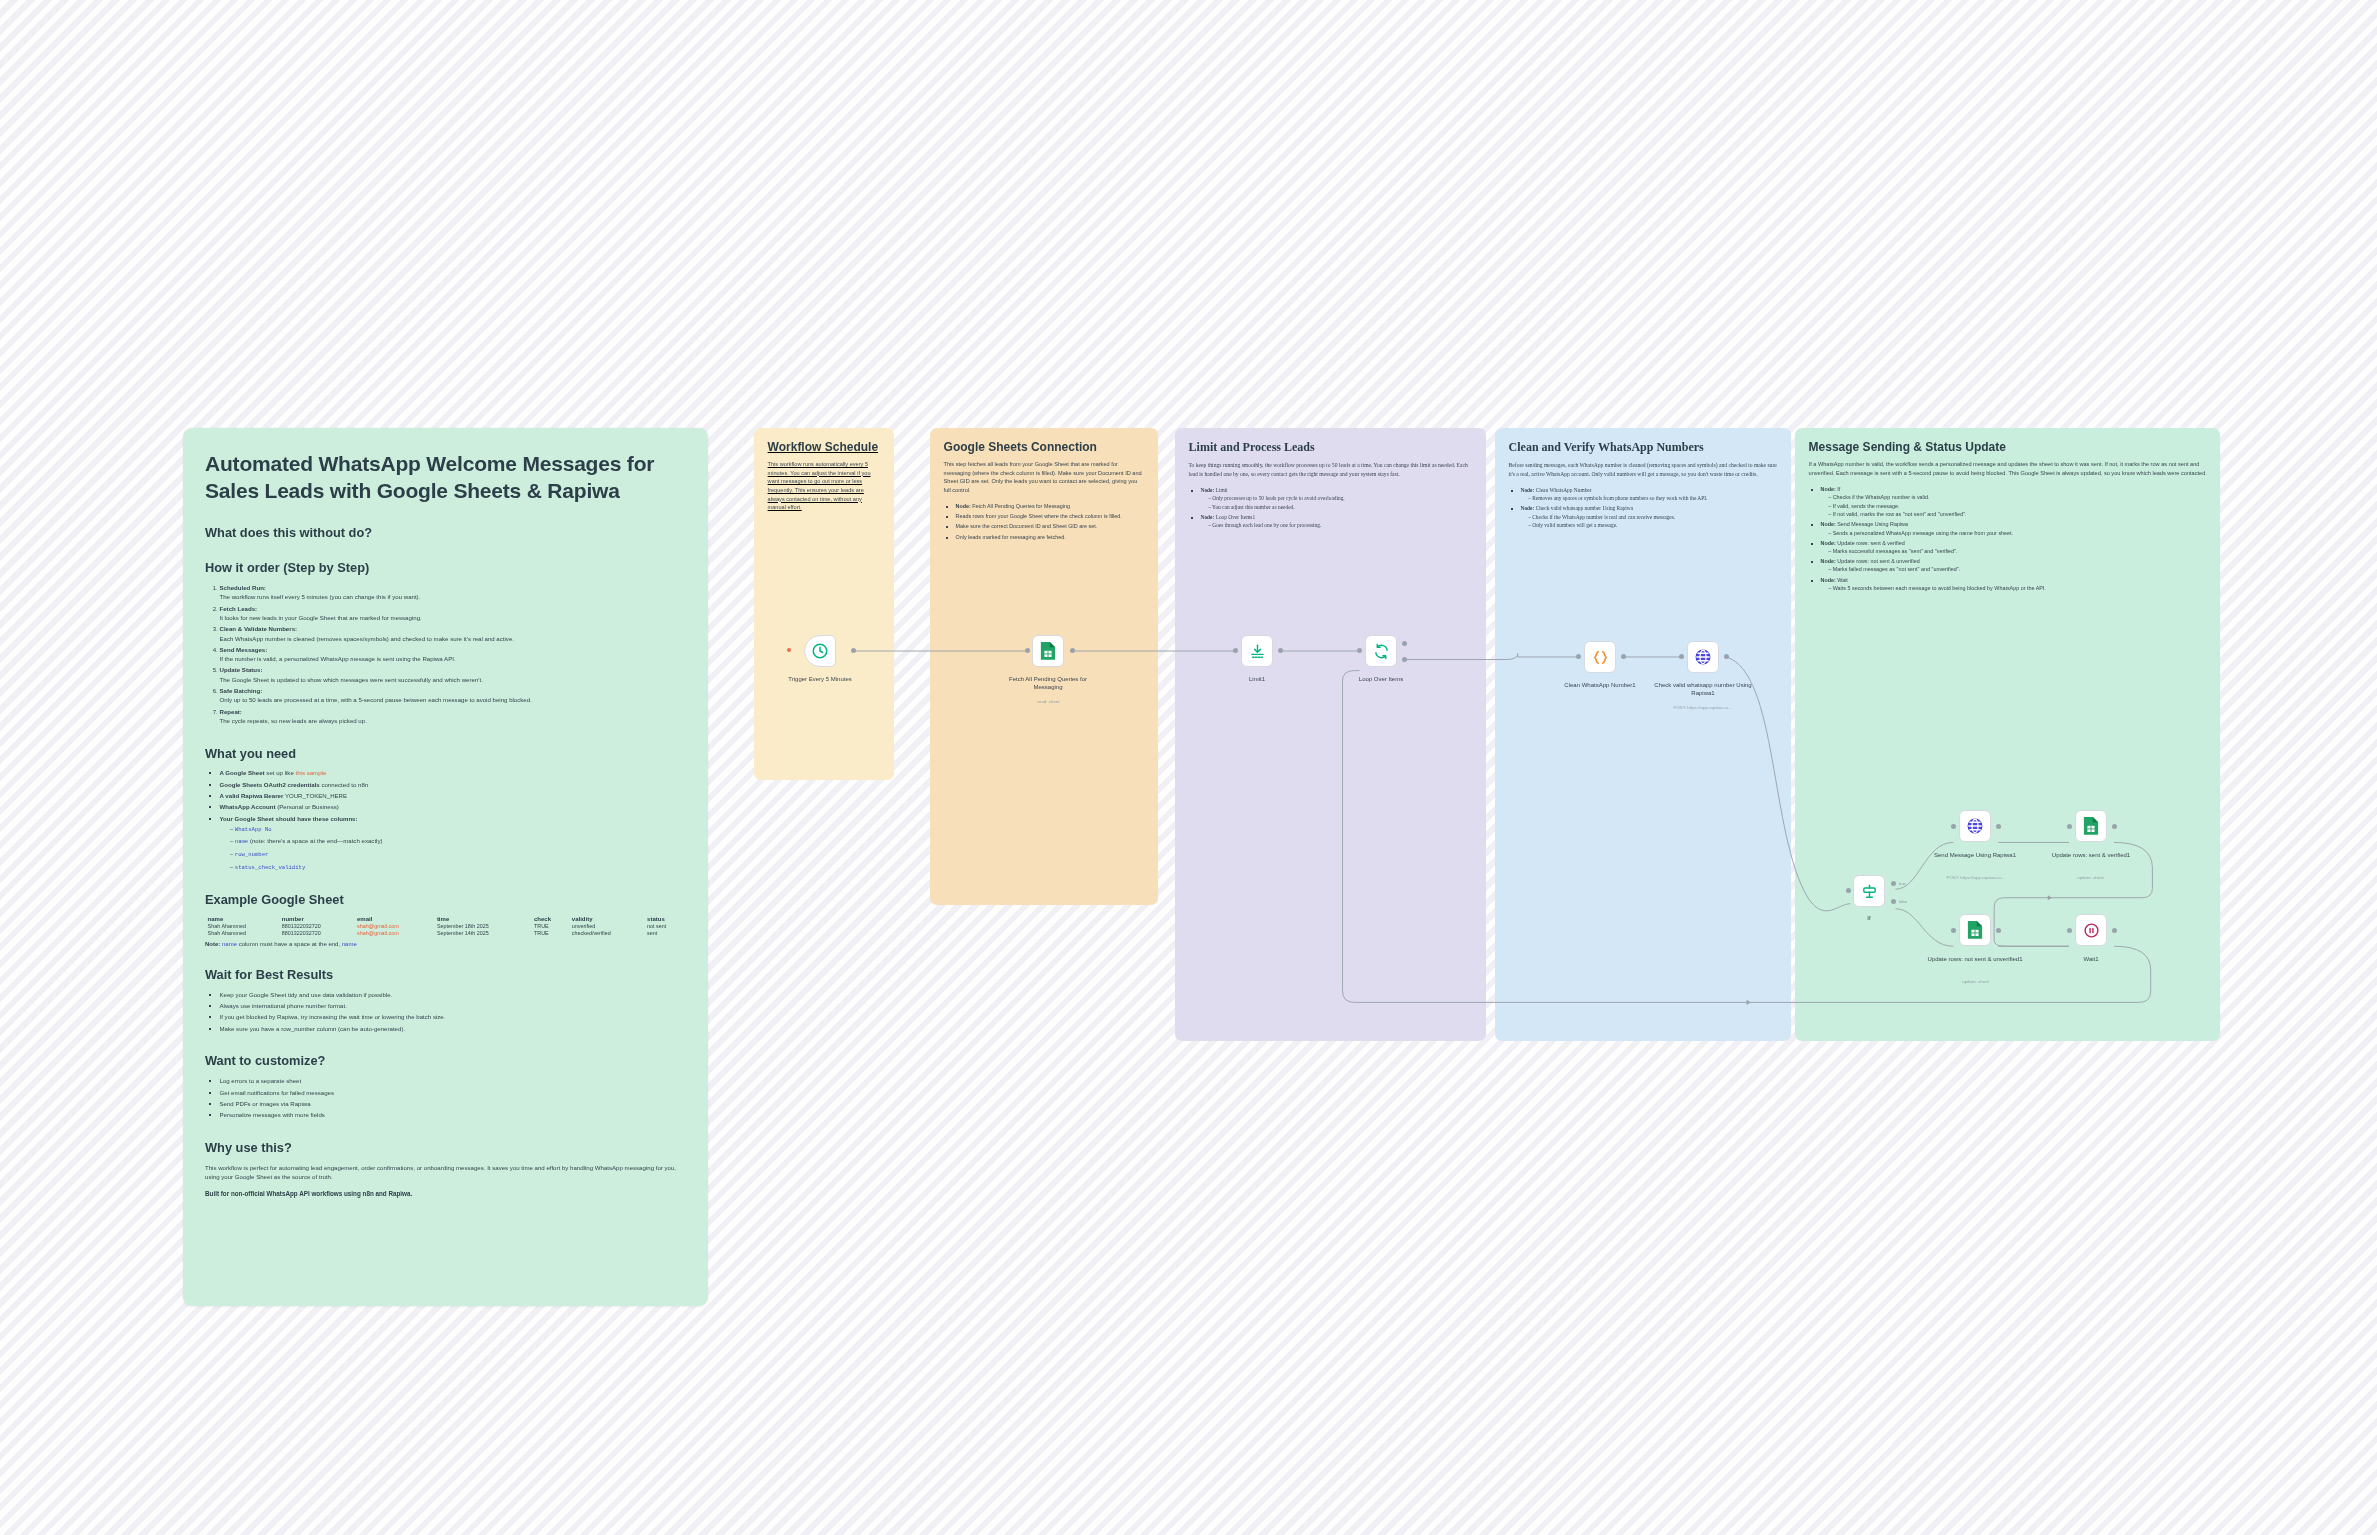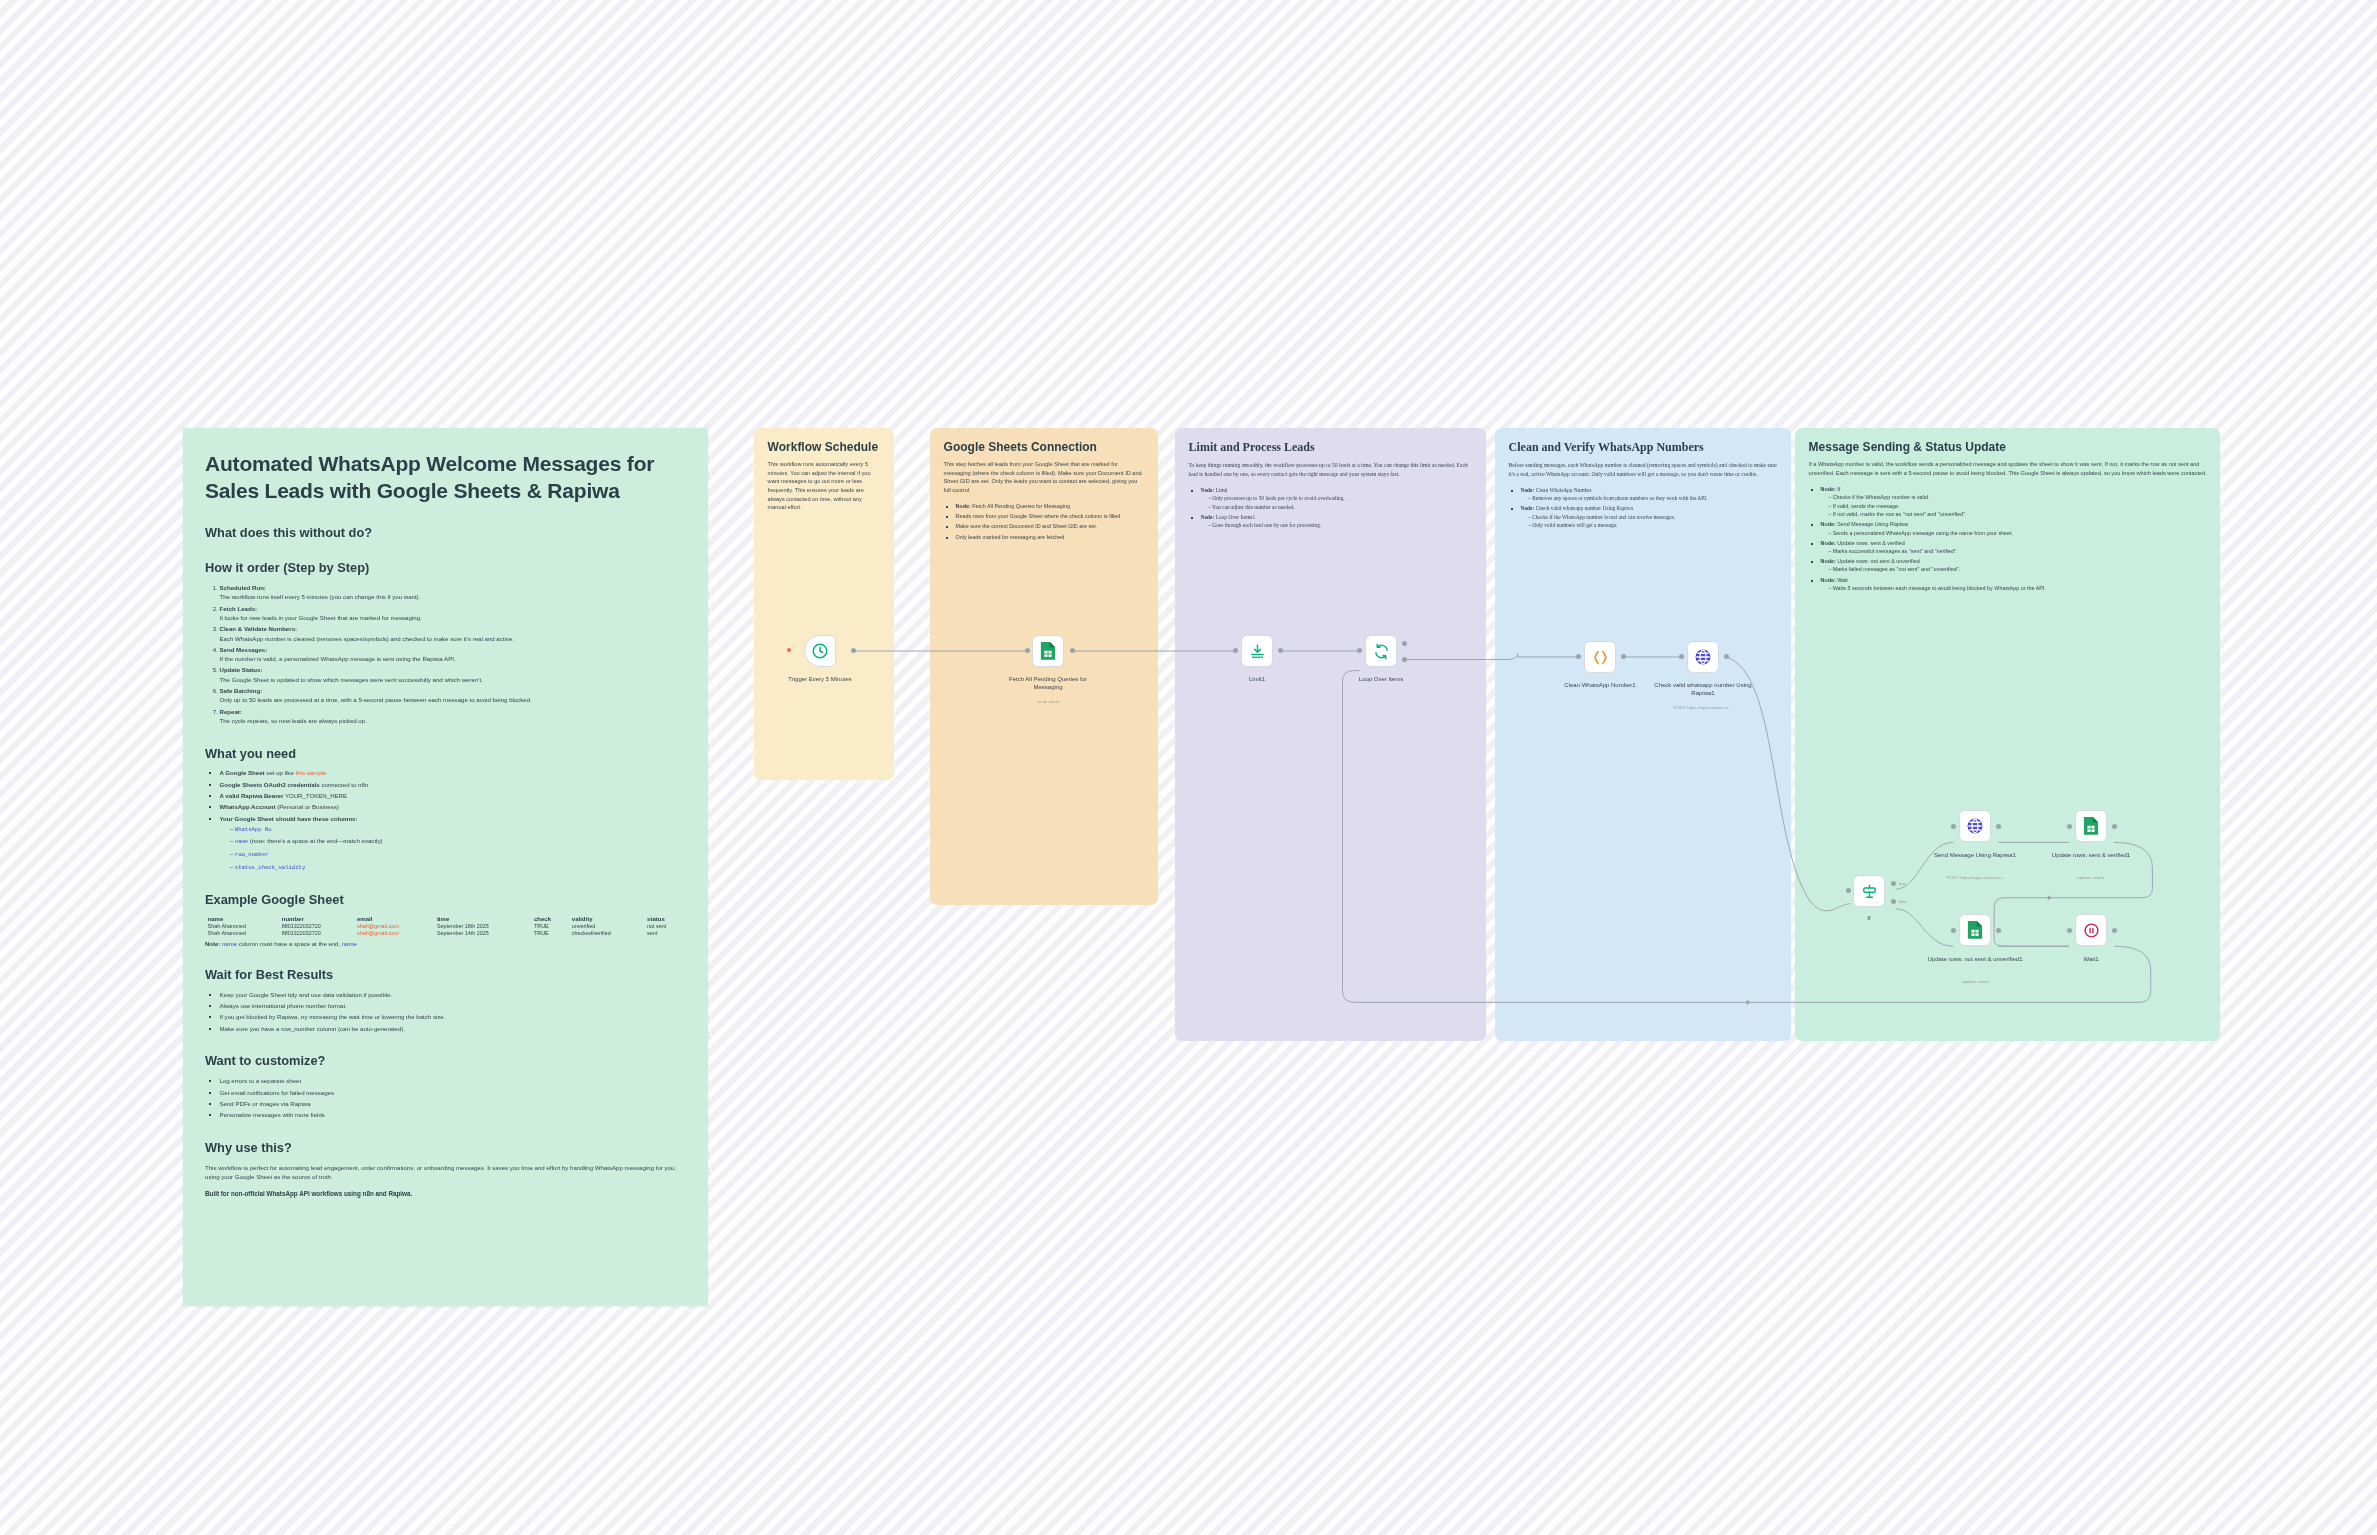--- a/index.html
+++ b/index.html
@@ -17,21 +17,21 @@
       rgba(255,255,255,0.85) 0px,
       rgba(255,255,255,0.85) 6px,
       rgba(232,232,240,0.5) 6px,
       rgba(232,232,240,0.5) 12px
     );
   }
 
   
   .sticky {
     position: absolute;
-    border-radius: 2px;
+    border-radius: 9px;
     box-shadow: 0 0.9px 2.6px rgba(30,30,60,.07);
   }
   .note-doc {
     background: #cdeedd;
     padding: 22px 22px 19px 22px;
     overflow: hidden;
   }
   .note-doc h1 {
     font-size: 21px; line-height: 1.30; font-weight: 700;
     color: #2c3e48; letter-spacing: -0.2px; margin-bottom: 19px;
@@ -209,21 +209,21 @@
         <li>Get email notifications for failed messages</li>
         <li>Send PDFs or images via Rapiwa</li>
         <li>Personalize messages with more fields</li>
       </ul>
 
     <h2>Why use this?</h2>
     <div class="tinyp">This workflow is perfect for automating lead engagement, order confirmations, or onboarding messages. It saves you time and effort by handling WhatsApp messaging for you, using your Google Sheet as the source of truth.</div>
     <div class="closing">Built for non-official WhatsApp API workflows using n8n and Rapiwa.</div>
   </div>
 
-  <div class="panel p-amber" style="left:754px; top:428px; width:140px; height:352px;">
+  <div class="panel p-amber" style="left:754px; top:428px; width:140px; height:352px;text-decoration:underline;">
     <div class="ph">Workflow Schedule</div>
     <div class="pd">This workflow runs automatically every 5 minutes. You can adjust the interval if you want messages to go out more or less frequently. This ensures your leads are always contacted on time, without any manual effort.</div>
   </div>
 
   <div class="panel p-amber2" style="left:930px; top:428px; width:228px; height:477px;">
     <div class="ph">Google Sheets Connection</div>
     <div class="pd">This step fetches all leads from your Google Sheet that are marked for messaging (where the check column is filled). Make sure your Document ID and Sheet GID are set. Only the leads you want to contact are selected, giving you full control.</div>
     <ul class="pl" id="pb-1">
         <li><b>Node:</b> Fetch All Pending Queries for Messaging</li>
         <li>Reads rows from your Google Sheet where the check column is filled.</li>

